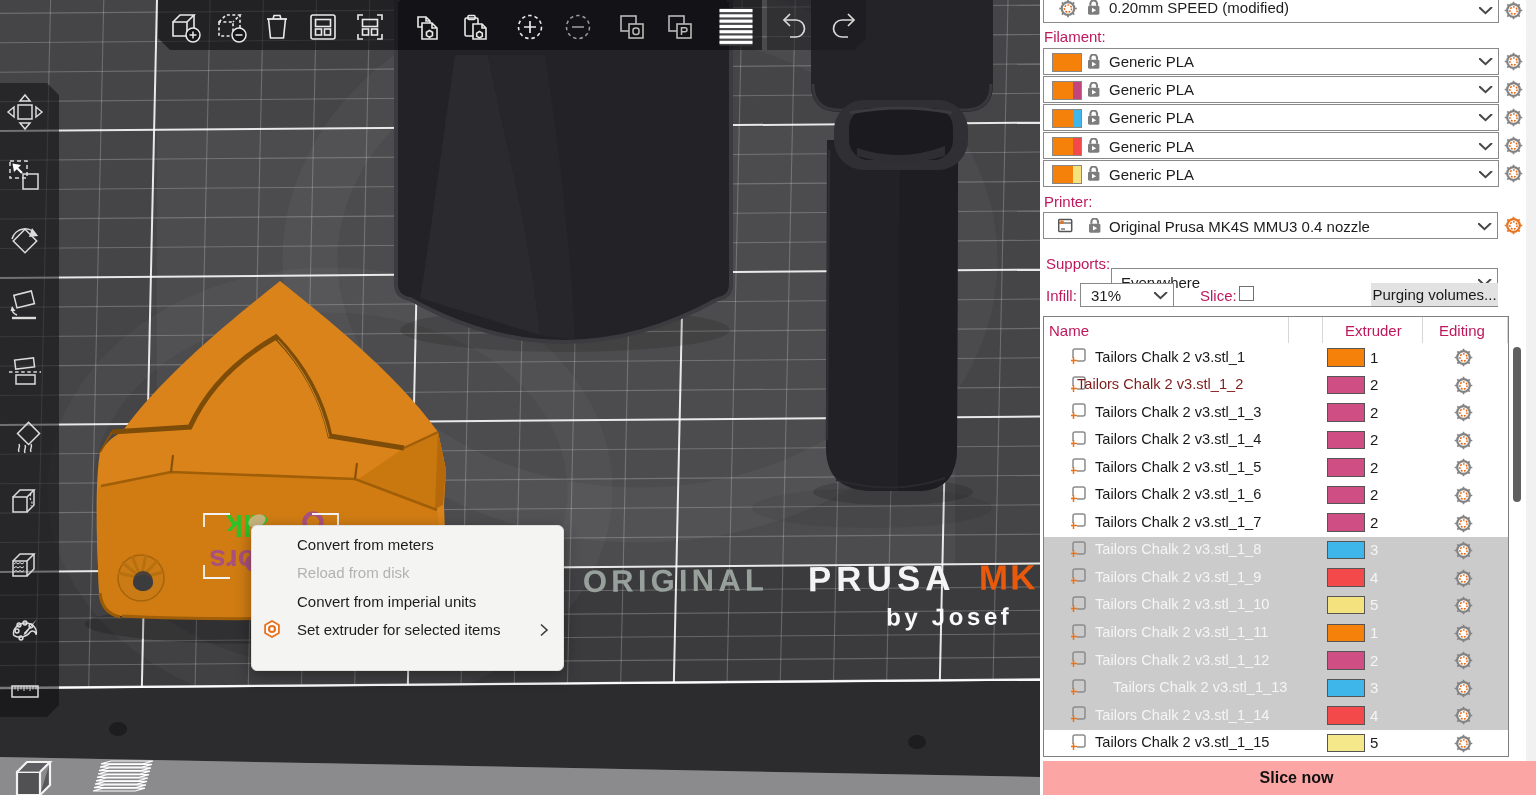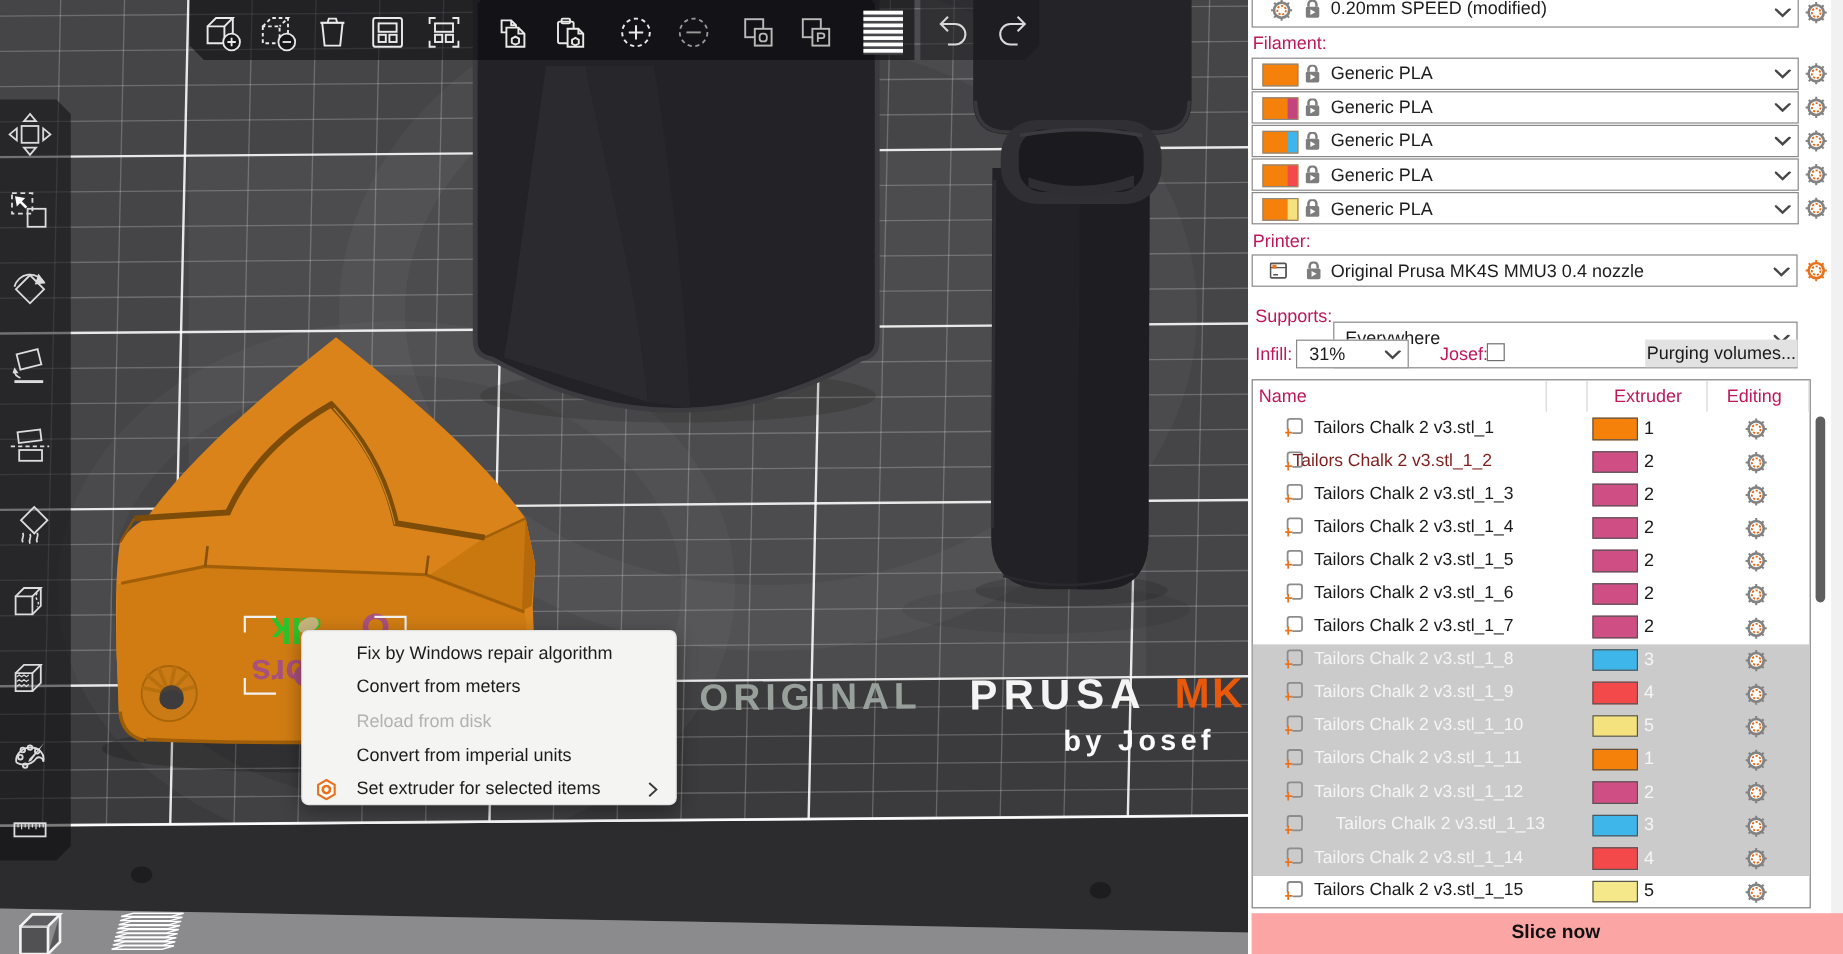--- a/index.html
+++ b/index.html
@@ -440,21 +440,21 @@
           <use href="#chev"></use>
         </svg>
       </div>
 <span class="lbl" style="left:6px;top:287px">Infill:</span>
 <div class="combo" style="left:40px;top:283px;width:94px;height:24px;border-color:#898989">
         <span class="ct" style="left:10px;top:3px">31%</span>
         <svg class="ab" style="left:73px;top:8.0px" width="14" height="8">
           <use href="#chev"></use>
         </svg>
       </div>
-<span class="lbl" style="left:160px;top:287px">Josef:</span>
+<span class="lbl" style="left:160px;top:287px">Slice:</span>
 <span class="ab" style="left:199px;top:286px;width:15px;height:15px;background:#fff;border:1px solid #707070"></span>
 <div class="ab" style="left:331px;top:283px;width:127px;height:23px;background:#e2e2e2;color:#1a1a1a;font-size:15px;text-align:center;line-height:23px">Purging volumes...</div>
 <div class="ab" style="left:3px;top:316px;width:466px;height:441px;border:1px solid #808080;background:#fff"></div>
 <span class="lbl" style="left:9px;top:322px">Name</span>
 <span class="lbl" style="left:305px;top:322px">Extruder</span>
 <span class="lbl" style="left:399px;top:322px">Editing</span>
 <span class="ab" style="left:248px;top:317px;width:1px;height:26px;background:#d6d6d6"></span>
 <span class="ab" style="left:282px;top:317px;width:1px;height:26px;background:#d6d6d6"></span>
 <span class="ab" style="left:382px;top:317px;width:1px;height:26px;background:#d6d6d6"></span>
 <span class="ab" style="left:467px;top:317px;width:1px;height:26px;background:#d6d6d6"></span>
@@ -595,21 +595,20 @@
         <use href="#gearG" transform="translate(9.5,9.5)"></use>
       </svg>
 <span class="ab" style="left:473px;top:347px;width:8px;height:155px;background:#5f5f5f;border-radius:4px"></span>
 <span class="ab" style="left:486px;top:0px;width:10px;height:795px;background:#f1f1f1"></span>
 <div class="ab" style="left:3px;top:761px;width:493px;height:34px;background:#fca5a5;display:flex;align-items:center;justify-content:center;padding-left:14px">
         <b style="font-size:16px;color:#111">Slice now</b>
       </div>
 </div>
 
 <div id="menu">
-<div class="mi">Fix by Windows repair algorithm</div>
 <div class="mi">Convert from meters</div>
 <div class="mi" style="color:#b2b2b2">Reload from disk</div>
 <div class="mi">Convert from imperial units</div>
 <div class="mi"><svg class="ab" style="left:11px;top:4.5px" width="18" height="18">
           <use href="#hexnut" transform="translate(9,9)"></use>
         </svg>Set extruder for selected items
 <svg class="ab" style="left:287px;top:7px" width="10" height="14" viewBox="0 0 10 14">
           <path d="M2,1.5 L8,7 L2,12.5" fill="none" stroke="#3a3a3a" stroke-width="1.6"></path>
         </svg></div>
 </div>

